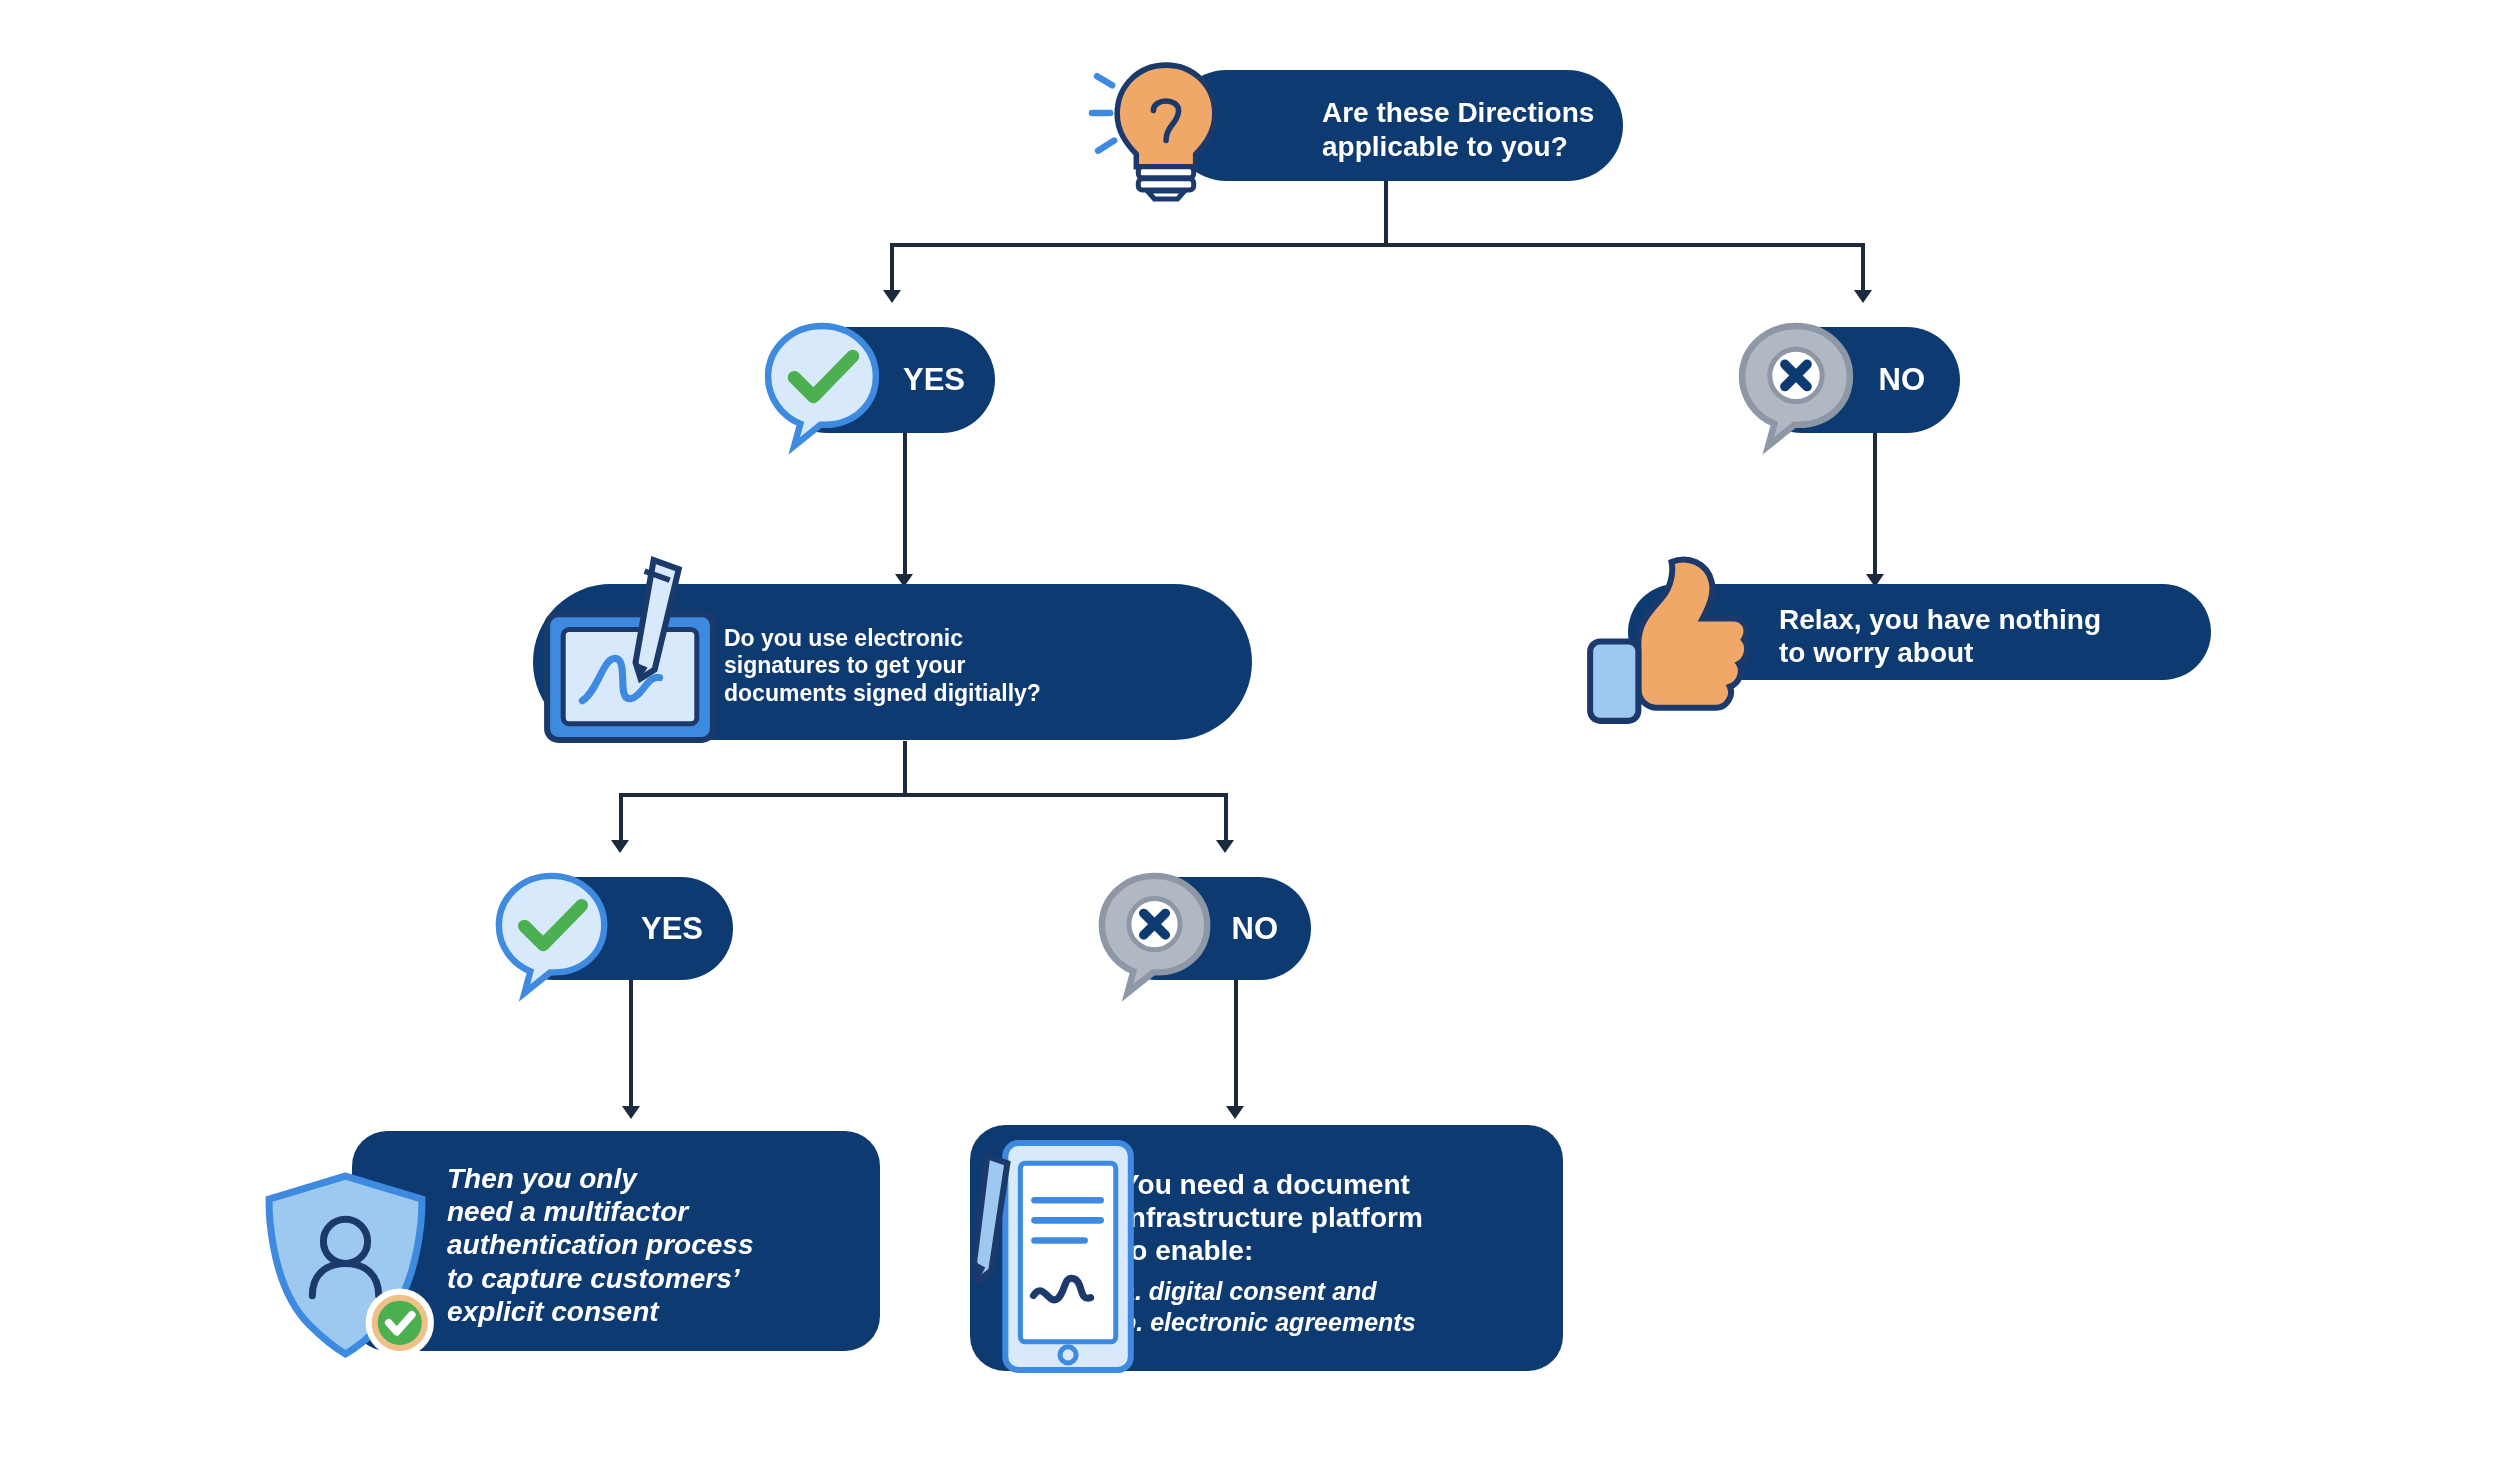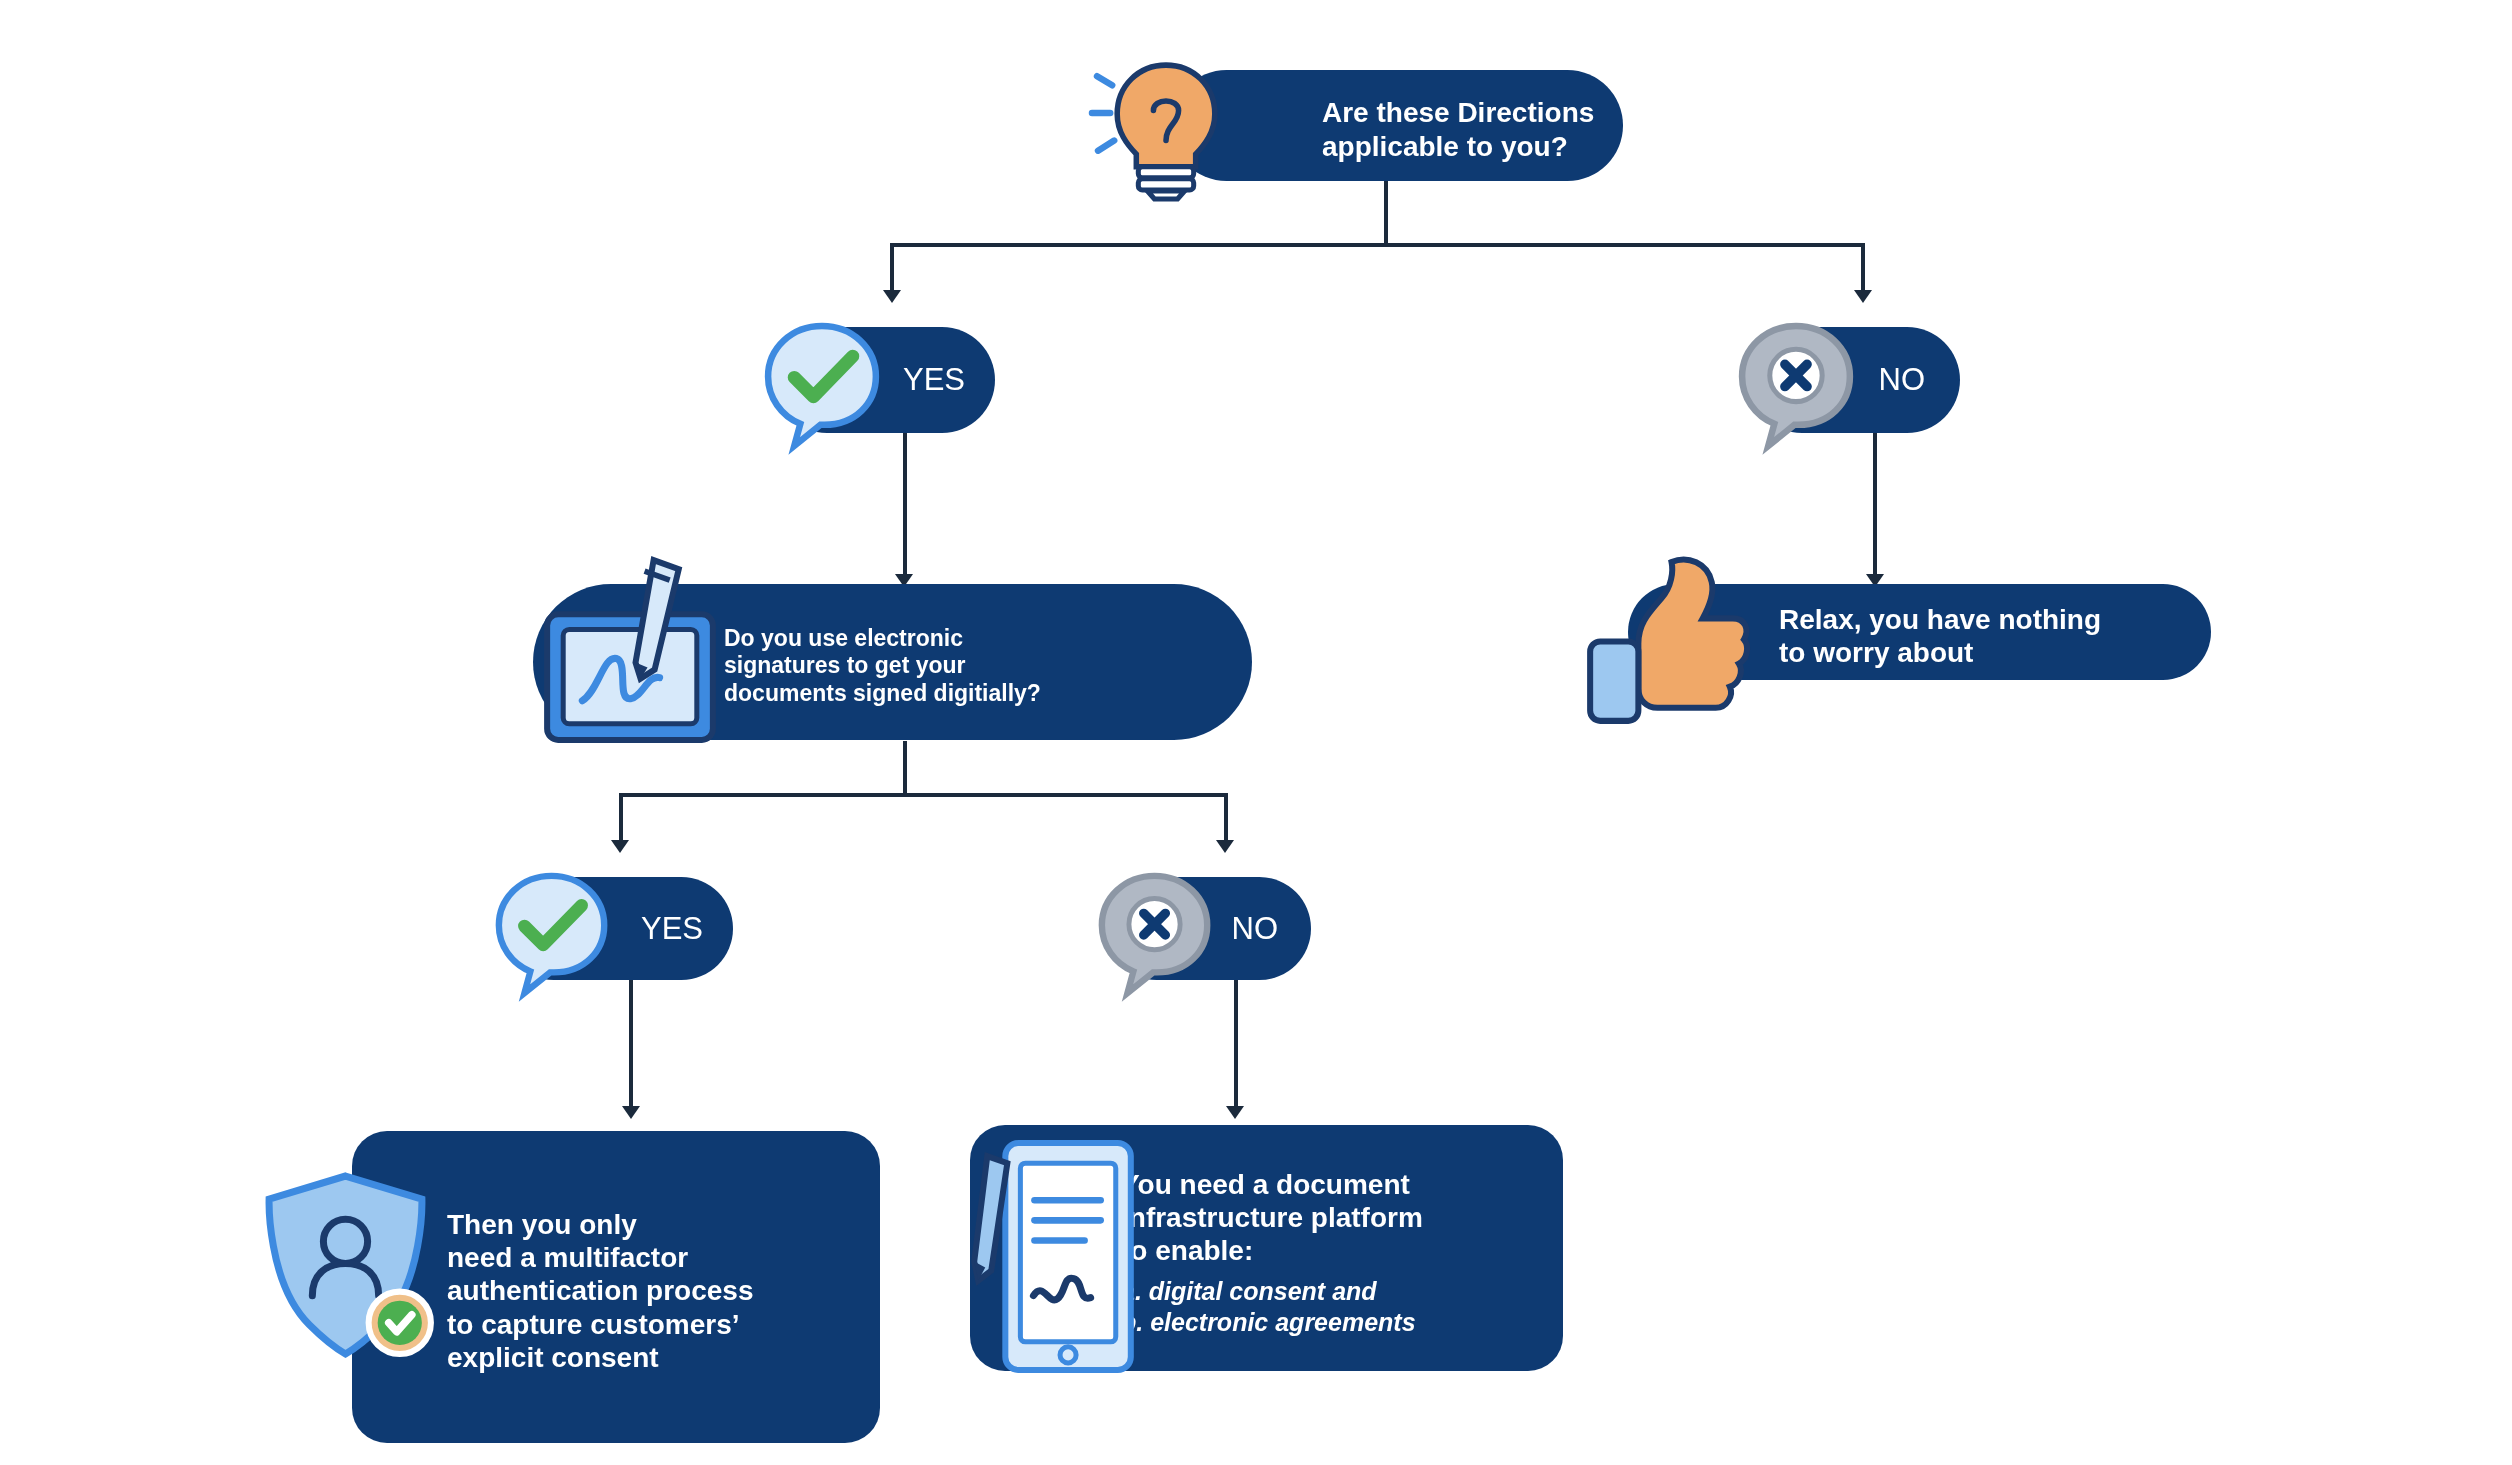--- a/index.html
+++ b/index.html
@@ -44,21 +44,21 @@
   
   .decision {
     position: absolute;
     box-sizing: border-box;
     background: #0e3a72;
     border-radius: 502px;
     display: flex;
     align-items: center;
     justify-content: flex-end;
     color: #ffffff;
-    font-weight: normal;
+    font-weight: bold;
   }
   .badge {
     position: absolute;
     box-sizing: border-box;
   }
   
   .line {
     position: absolute;
     background: #1b2a3c;
   }
@@ -208,21 +208,21 @@
       <path d="M125 18 C65 18 18 62 18 118 C18 160 44 196 82 212 L70 256 L122 214 C125 214 127 214 130 214 C190 214 232 172 232 118 C232 62 185 18 125 18 Z" fill="#b0b8c4" stroke="#8d97a5" stroke-width="13"></path>
       <circle cx="125" cy="116" r="52" fill="#ffffff"></circle>
       <circle cx="125" cy="116" r="52" fill="none" stroke="#8d97a5" stroke-width="10"></circle>
       <g stroke="#0e3a72" stroke-width="19" stroke-linecap="round">
         <line x1="103" y1="94" x2="147" y2="138"></line>
         <line x1="147" y1="94" x2="103" y2="138"></line>
       </g>
     </svg>
   </div>
 
-  <div class="node" style="left:352px; top:1131px; width:528px; height:312px; padding-left:95px; border-radius:35px;">
+  <div class="node" style="left:352px; top:1131px; width:528px; height:220px; padding-left:95px; border-radius:35px;font-style:italic;">
     <div class="node-text" style="font-size:28px;">Then you only
 need a multifactor
 authentication process
 to capture customers’
 explicit consent</div>
   </div>
   <div class="badge" style="left:256px; top:1166px; width:181px; height:201px;">
     <svg viewBox="0 0 360 400" width="181" height="201">
       <path d="M178 20 L330 66 C330 66 334 232 250 316 C214 352 192 366 178 374 C164 366 142 352 106 316 C22 232 26 66 26 66 Z" fill="#9dc8f0" stroke="#3d8ae0" stroke-width="14"></path>
       <circle cx="178" cy="150" r="44" fill="none" stroke="#1b3a6b" stroke-width="14"></circle>

